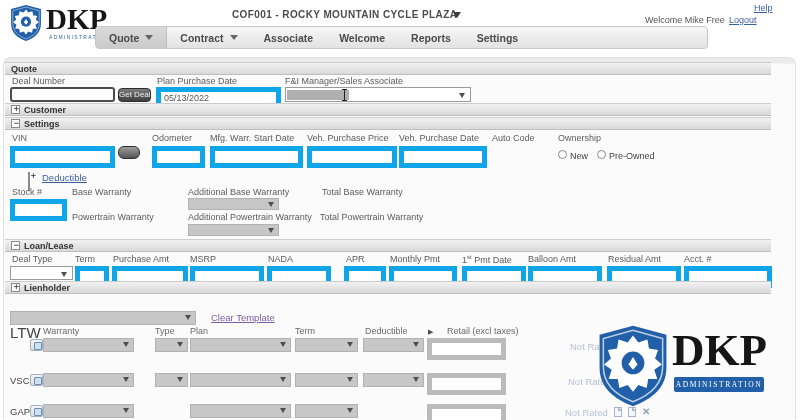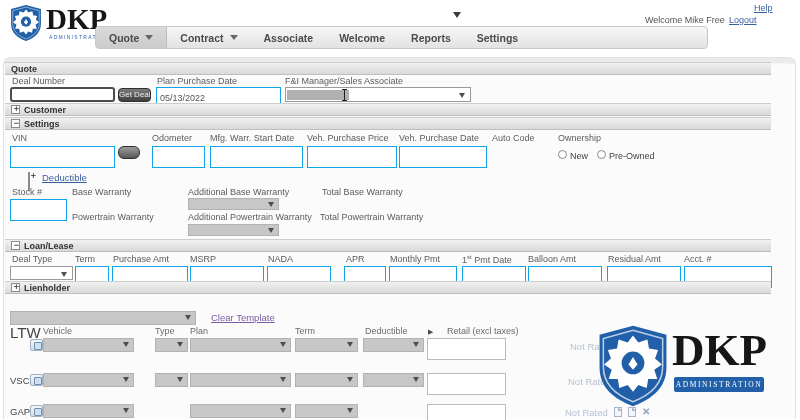--- a/index.html
+++ b/index.html
@@ -18,21 +18,21 @@
     display:flex;align-items:center;gap:4px;padding-left:6px;
     font-size:9px;font-weight:bold;color:#333}
   .togglebox{width:9px;height:9px;border:1px solid #8a8a8a;background:#fff;
     position:relative;flex:0 0 auto}
   .togglebox::before{position:absolute;left:0;top:-2px;width:9px;text-align:center;
     font-size:9px;font-weight:bold;color:#555;line-height:11px}
   .togglebox.plus::before{content:"+"}
   .togglebox.minus::before{content:"−"}
   .lbl{position:absolute;font-size:9px;color:#5c5c5c;white-space:nowrap}
   .collbl{position:absolute;font-size:9px;color:#6a6a6a;white-space:nowrap}
-  .inp{position:absolute;height:22px;background:#fff;border:1px solid #0ea5e9;
+  .inp{position:absolute;height:22px;background:#fff;border:5px solid #0ea5e9;
     font-size:9px;color:#555;padding:0 3px;font-family:"Liberation Sans",sans-serif}
   .ddl{position:absolute;height:12px;background:#c7c7c7;border:1px solid #b2b2b2}
   .ddl::after{content:"";position:absolute;right:4px;top:3px;
     border:3px solid transparent;border-top:5px solid #4e4e4e}
   .cbx{position:absolute;background:#fff;border:1px solid #9a9a9a}
   .cbx .carr{position:absolute;right:5px;top:5px;border:3px solid transparent;
     border-top:5px solid #4e4e4e}
   .darkbtn{position:absolute;background:linear-gradient(#7b7b7b,#3f3f3f);
     border:1px solid #2e2e2e;border-radius:4px;color:#eee;
     font-size:8px;text-align:center;line-height:12px;white-space:nowrap}
@@ -89,20 +89,21 @@
       <path d="M50 3 L94 15 V58 C94 84 76 99 50 109 C24 99 6 84 6 58 V15 Z" fill="#2160a8"></path>
       <path d="M50 9 L89 20 V57 C89 80 73 94 50 103 C27 94 11 80 11 57 V20 Z" fill="none" stroke="#ffffff" stroke-width="2" opacity=".7"></path>
       <path fill="#fff" d="M50 16 L57 25 L69 21 L71 33 L83 35 L79 46 L88 54 L78 61 L82 73 L70 73 L68 85 L57 81 L50 90 L43 81 L32 85 L30 73 L18 73 L22 61 L12 54 L21 46 L17 35 L29 33 L31 21 L43 25 Z"></path>
       <circle cx="50" cy="52" r="15" fill="#2160a8"></circle>
       <path d="M50 44 L56 54 L50 61 L44 54 Z" fill="#fff"></path>
     </svg>
   </div>
   <div class="abs dkp-serif" style="left:46px;top:5px;font-size:29px">DKP</div>
   <div class="logo-sub-small" style="left:49px;top:34px">ADMINISTRATION</div>
 
+  <div class="dealer-title">COF001 - ROCKY MOUNTAIN CYCLE PLAZA</div>
   <span class="title-caret"></span>
 
   <a class="toplink" style="left:754px;top:3px">Help</a>
   <span class="welcome" style="left:645px;top:15px">Welcome Mike Free</span>
   <a class="toplink" style="left:729px;top:15px">Logout</a>
 
   <nav class="tabs">
     <div class="tab active">
       <span>Quote</span>
       <i class="caret"></i>
@@ -226,21 +227,21 @@
   
   <div class="secbar" style="top:281px">
     <span class="togglebox plus"></span>
     <span>Lienholder</span>
   </div>
 
   
   <div class="ddl" style="left:10px;top:311px;width:186px;height:14px"></div>
   <a class="link" style="left:211px;top:312px;color:#7a5da5">Clear Template</a>
 
-  <span class="collbl" style="left:43px;top:326px">Vehicle</span>
+  <span class="collbl" style="left:43px;top:326px">Warranty</span>
   <span class="collbl" style="left:155px;top:326px">Type</span>
   <span class="collbl" style="left:190px;top:326px">Plan</span>
   <span class="collbl" style="left:295px;top:326px">Term</span>
   <span class="collbl" style="left:365px;top:326px">Deductible</span>
   <span class="hdr-arrow" style="left:428px;top:328px">▶</span>
   <span class="collbl" style="left:447px;top:326px">Retail (excl taxes)</span>
 
   
   <span class="lbl" style="left:10px;top:324px;color:#444;font-size:15px">LTW</span>
   <span class="rowicon" style="left:30px;top:339px"></span>

